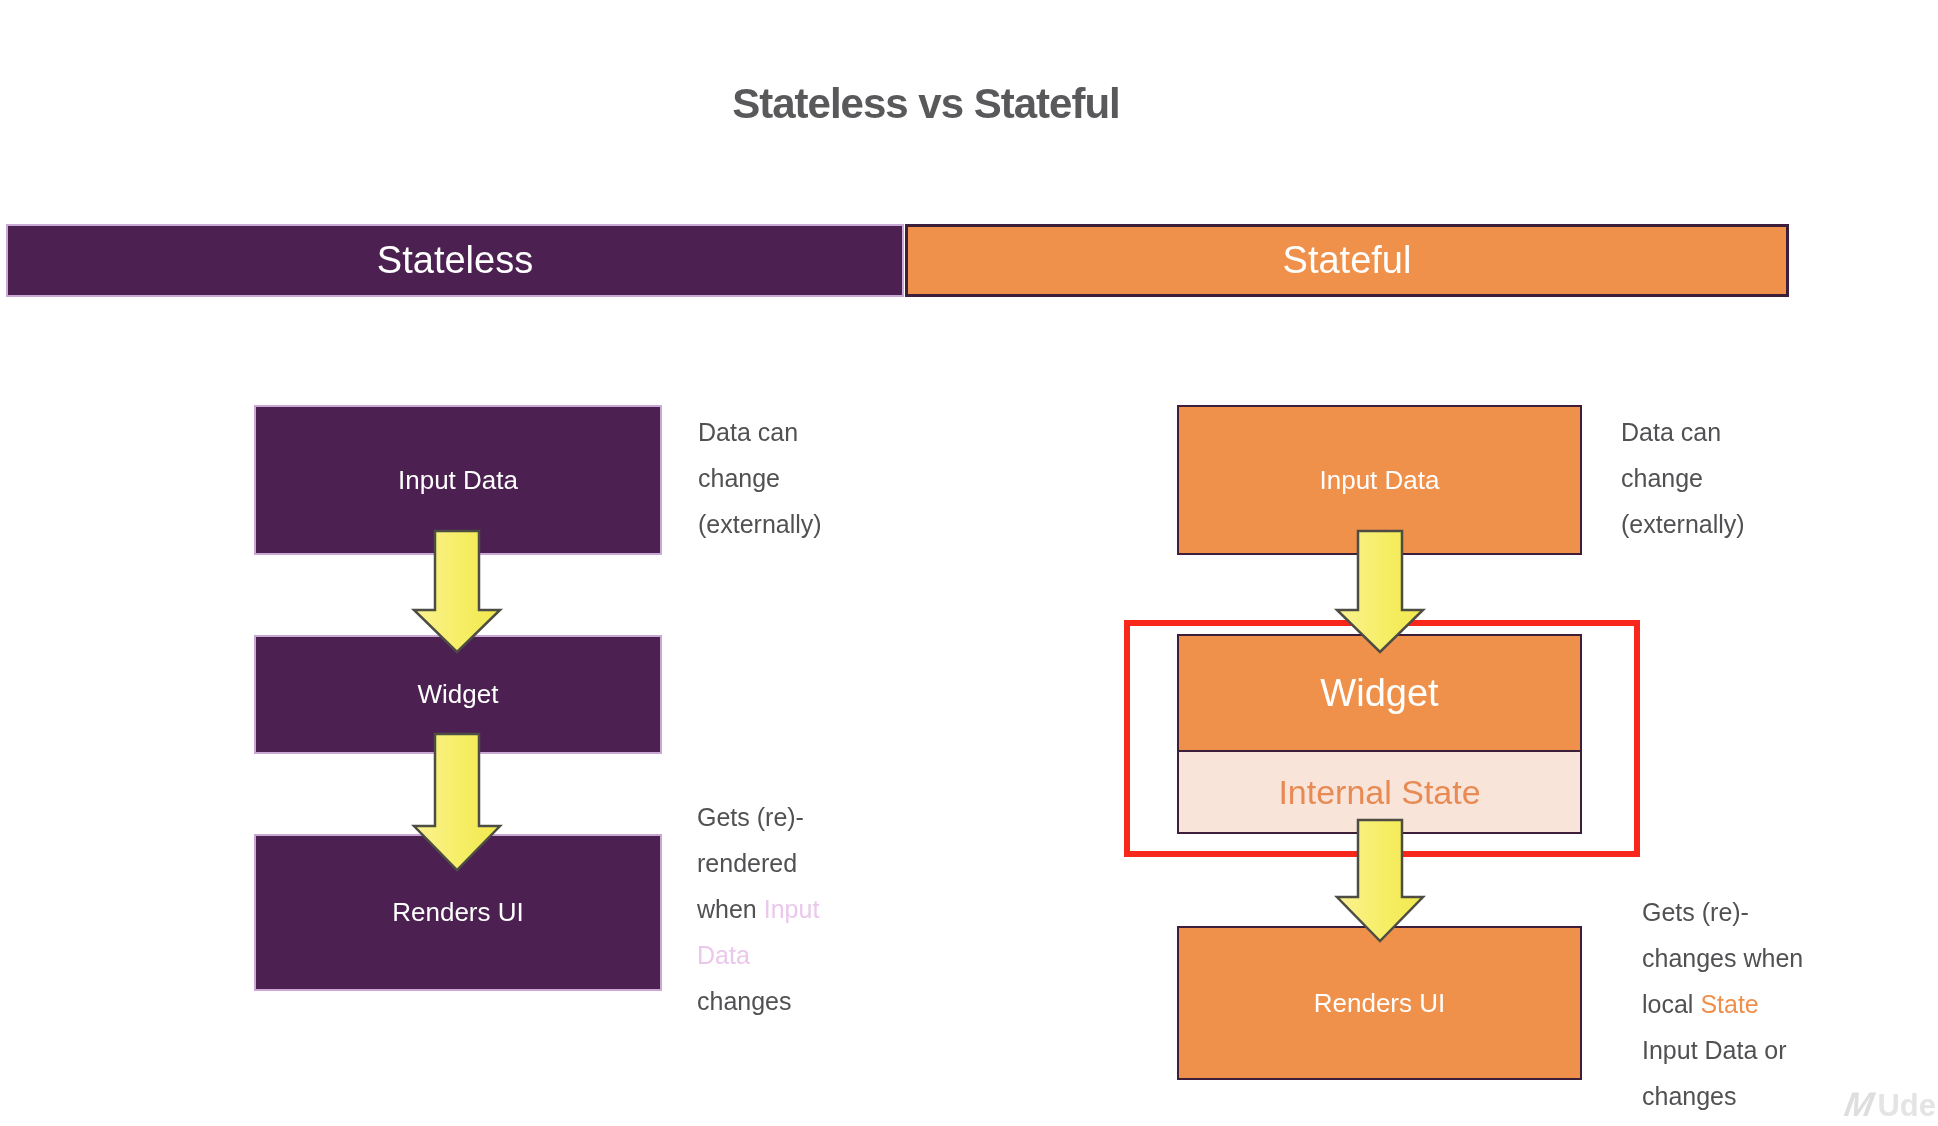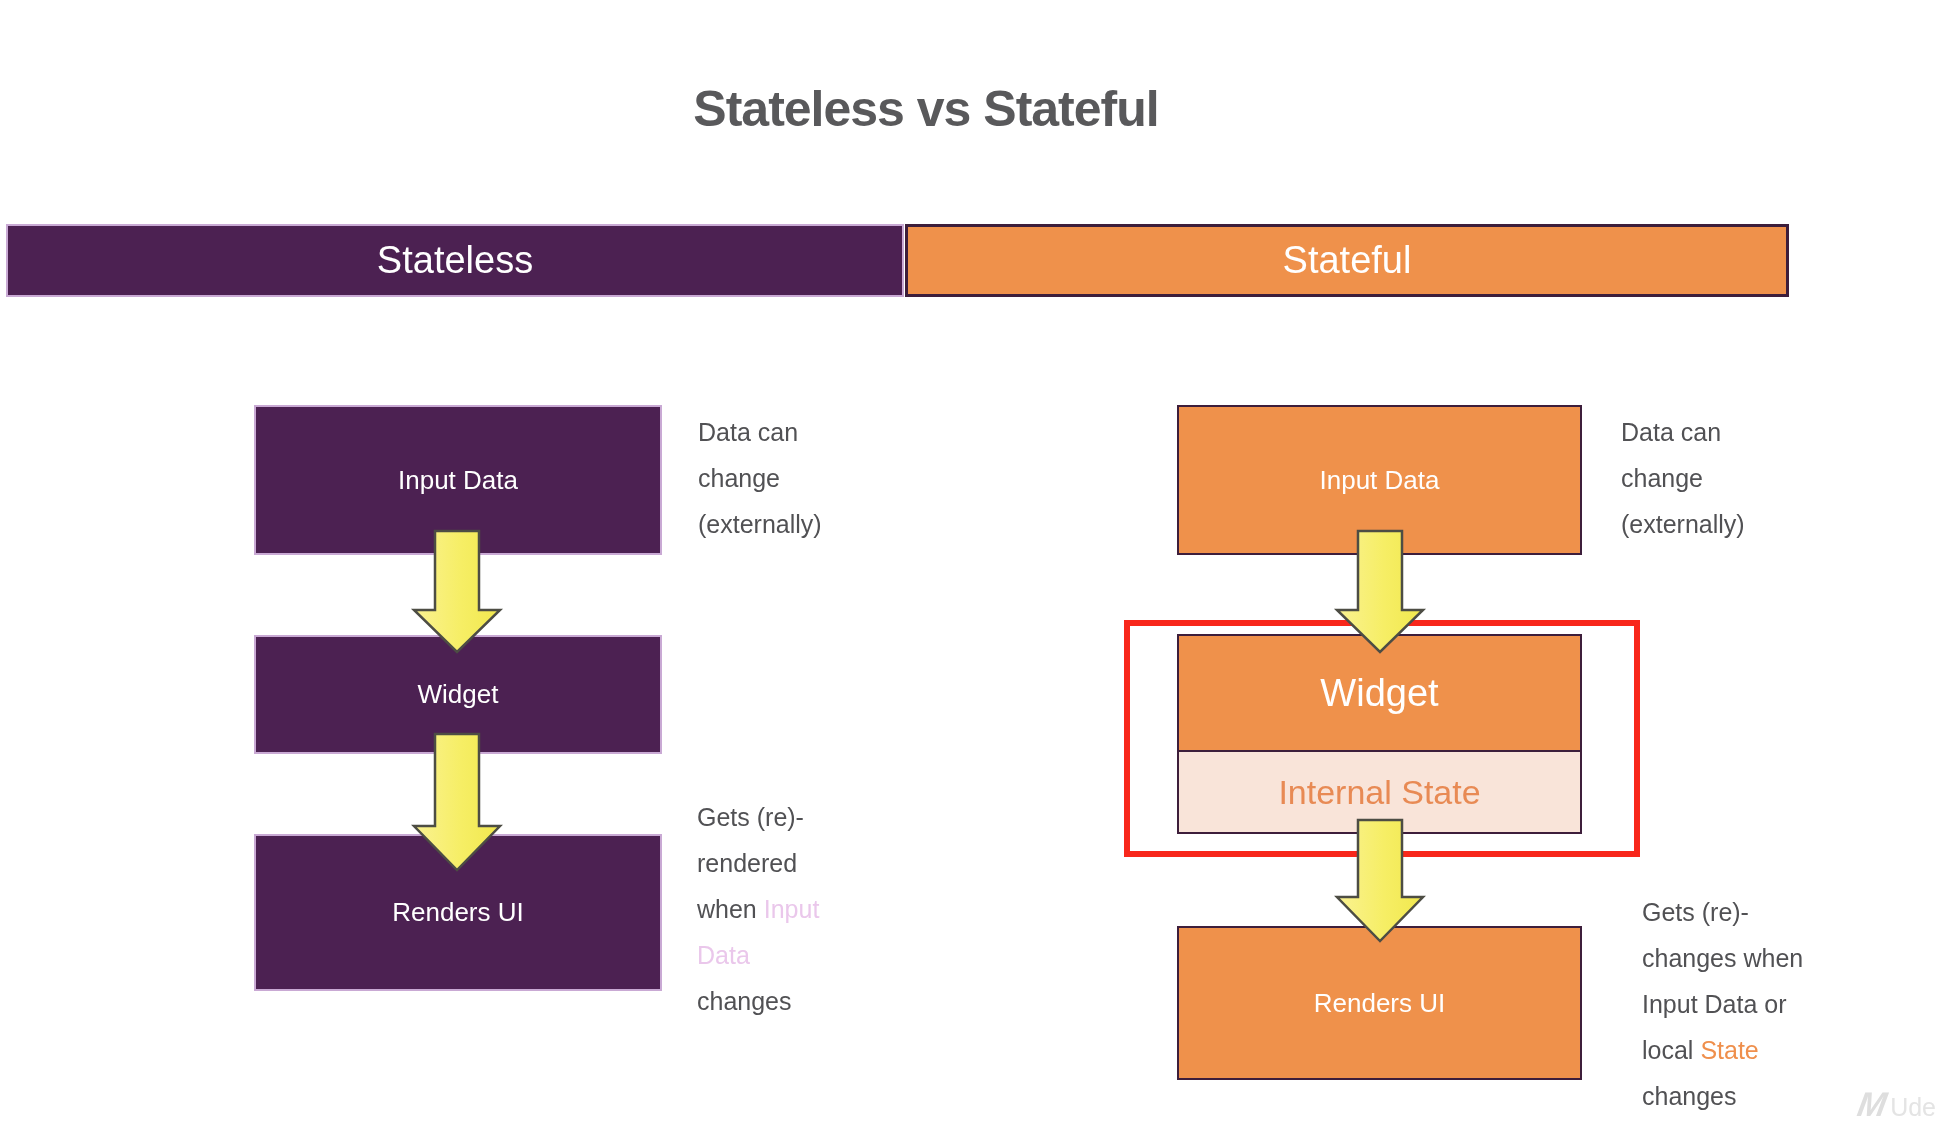--- a/index.html
+++ b/index.html
@@ -2,21 +2,21 @@
 <html style="--purple: #4C2152; --purple_light_border: #C9A9D4; --orange: #EF914B; --dark_border: #3D1E3B; --internal_bg: #F9E4D9; --internal_text: #E88A54; --arrow_yellow: #F6EE65; --red_highlight: #F8271B; --pink_highlight: #EAC7EB; --state_orange: #EF8F4C; --text_gray: #515154; --title_gray: #59595B;"><head>
 <meta charset="utf-8">
 <style>
   html,body{margin:0;padding:0;background:#ffffff;}
   .canvas{
     position:relative;width:1938px;height:1126px;background:#ffffff;
     font-family:"Liberation Sans", sans-serif;overflow:hidden;
   }
   .title{
     position:absolute;left:0;top:80px;width:1852px;text-align:center;
-    font-size:50px;font-weight:bold;letter-spacing:-1px;color:var(--title_gray);
+    font-size:42px;font-weight:bold;letter-spacing:-1px;color:var(--title_gray);
   }
   .bar{
     position:absolute;height:73px;display:flex;align-items:center;justify-content:center;
     font-size:38px;color:#ffffff;box-sizing:border-box;
   }
   .bar-purple{left:6px;top:224px;width:898px;background:var(--purple);border:2px solid var(--purple_light_border);}
   .bar-orange{left:905px;top:224px;width:884px;background:var(--orange);border:3px solid var(--dark_border);}
   .box{
     position:absolute;display:flex;align-items:center;justify-content:center;
     font-size:26px;color:#ffffff;box-sizing:border-box;z-index:1;
@@ -54,21 +54,21 @@
   .note-top-right{left:1621px;top:409px;}
   .note-bottom-right{left:1642px;top:889px;}
   .seg-gray{color:var(--text_gray);}
   .seg-pink{color:var(--pink_highlight);}
   .seg-state{color:var(--state_orange);}
   .watermark{
     position:absolute;right:2px;bottom:2px;display:flex;align-items:baseline;gap:4px;
     color:#dedede;z-index:1;
   }
   .watermark .wm-logo{font-size:34px;font-weight:bold;font-style:italic;transform:skewX(-10deg);}
-  .watermark .wm-text{font-size:25px;font-weight:normal;color:#e4e4e4;}
+  .watermark .wm-text{font-size:31px;font-weight:bold;color:#e4e4e4;}
 </style>
 </head>
 <body>
 
 <div class="canvas">
 
   <div class="title">Stateless vs Stateful</div>
 
   <div class="bar bar-purple">
     <span>Stateless</span>
@@ -118,22 +118,22 @@
   <div class="red-rect"></div>
 
   <div class="note note-top-right">
       <div class="note-line"><span class="seg-gray">Data can</span></div>
       <div class="note-line"><span class="seg-gray">change</span></div>
       <div class="note-line"><span class="seg-gray">(externally)</span></div>
     </div>
   <div class="note note-bottom-right">
       <div class="note-line"><span class="seg-gray">Gets (re)-</span></div>
       <div class="note-line"><span class="seg-gray">changes when</span></div>
+      <div class="note-line"><span class="seg-gray">local </span><span class="seg-state">State</span></div>
       <div class="note-line"><span class="seg-gray">Input Data or</span></div>
-      <div class="note-line"><span class="seg-gray">local </span><span class="seg-state">State</span></div>
       <div class="note-line"><span class="seg-gray">changes</span></div>
     </div>
 
   <svg class="arrows" width="1938" height="1126" viewBox="0 0 1938 1126">
     <defs>
       <linearGradient id="yg" x1="0" y1="0" x2="1" y2="0">
         <stop offset="0" stop-color="#FAF292"></stop>
         <stop offset="0.55" stop-color="#F6EE65"></stop>
         <stop offset="1" stop-color="#F1E84E"></stop>
       </linearGradient>

